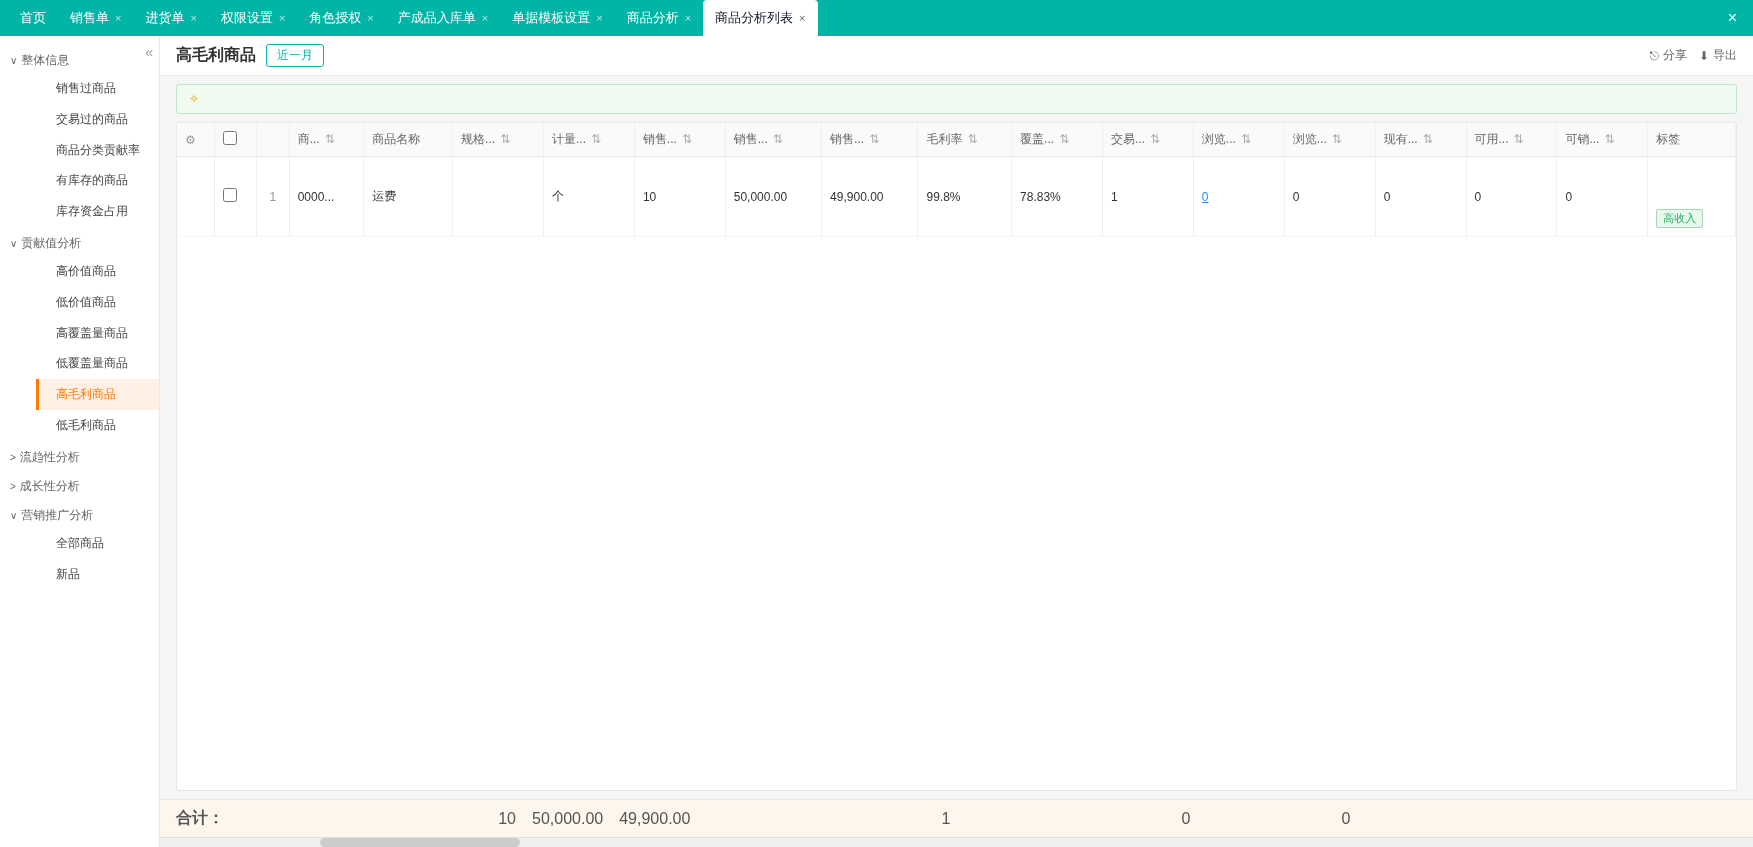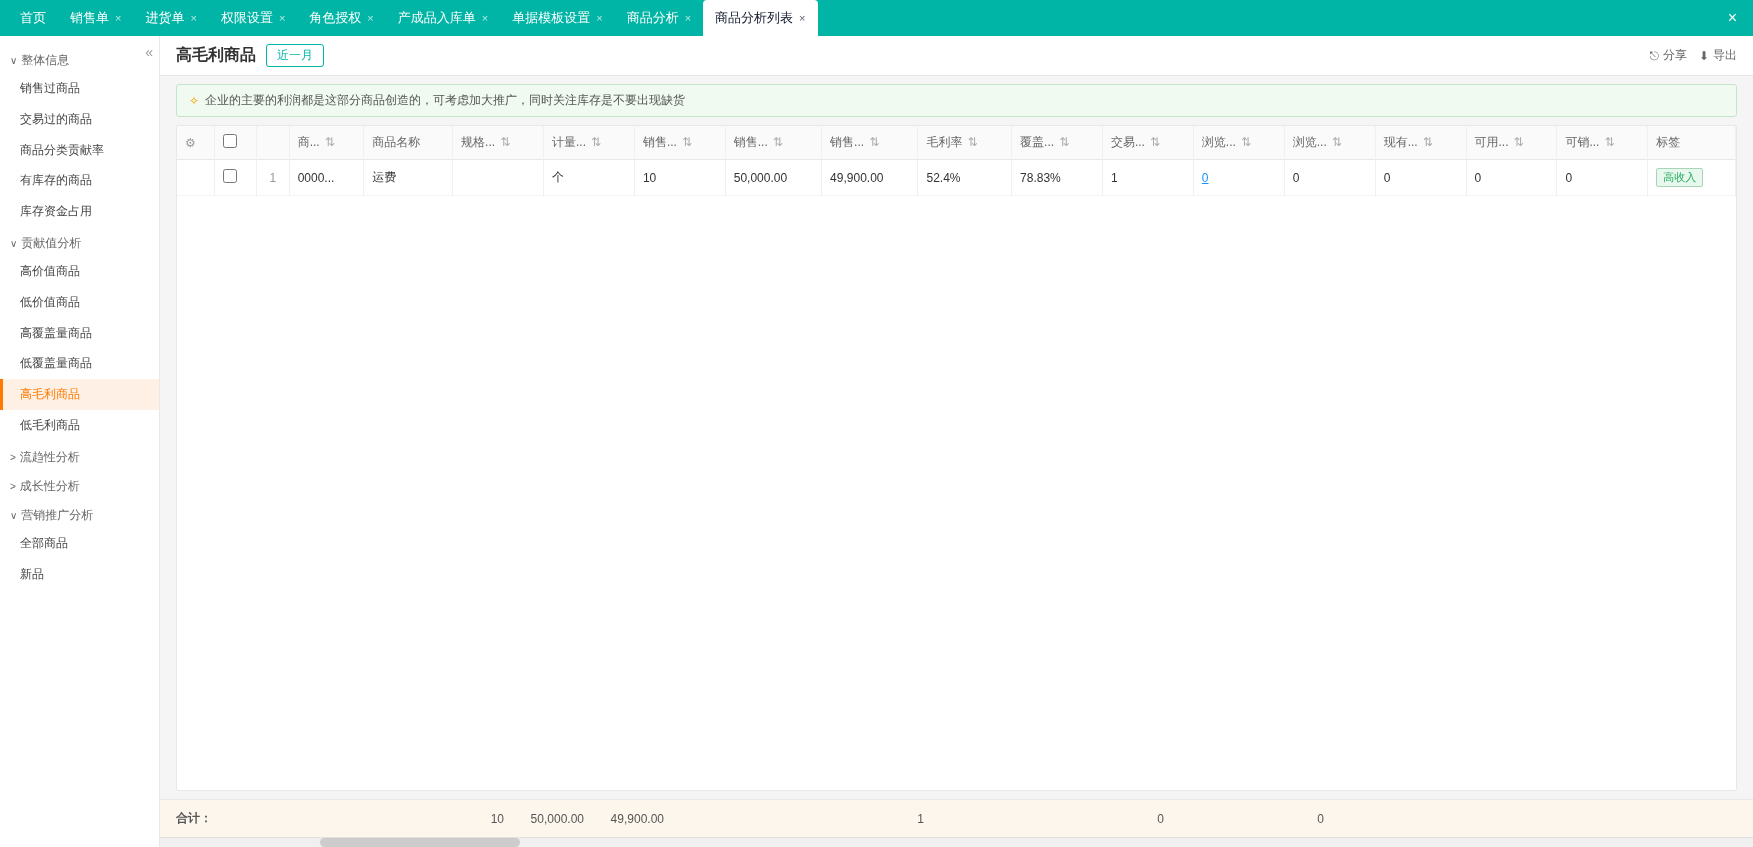--- a/index.html
+++ b/index.html
@@ -60,20 +60,21 @@
       color: #666;
       cursor: pointer;
     }
     .sidebar-group-title .arrow { margin-right: 4px; font-size: 10px; }
     .sidebar-item {
       padding: 7px 10px 7px 20px;
       cursor: pointer;
       color: #444;
       font-size: 12px;
       line-height: 1.4;
+      margin-left: 36px;
     }
     .sidebar-item.active {
       background: #fff0e6;
       color: #ff7a00;
       border-left: 3px solid #ff7a00;
       padding-left: 17px;
     }
 
     
     .content-area {
@@ -187,33 +188,34 @@
     tbody td {
       padding: 8px 8px;
       border-right: 1px solid #f0f0f0;
       white-space: nowrap;
     }
     .tag-badge {
       display: inline-block;
       padding: 1px 6px;
       border-radius: 2px;
       font-size: 11px;
+      margin-top: 44px;
     }
     .tag-high-income { background: #e8f8ee; color: #27ae60; border: 1px solid #a8d5b5; }
     .link-style { color: #1890ff; text-decoration: underline; cursor: pointer; }
     .row-num { color: #999; text-align: center; }
 
     
     .footer-total {
       display: flex;
       align-items: center;
       background: #fdf6ec;
       border-top: 1px solid #e8e8e8;
       padding: 8px 16px;
-      font-size: 12px;
+      font-size: 16px;
       color: #555;
       min-height: 38px;
       flex-shrink: 0;
     }
     .footer-total .label { margin-right: 20px; font-weight: bold; }
     .footer-cols { display: flex; gap: 0; flex: 1; }
     .footer-cell {
       padding: 0 8px;
       text-align: right;
       min-width: 80px;
@@ -308,21 +310,20 @@
         </div>
         <div class="action-btn">
           <span>⬇</span>
           <span>导出</span>
         </div>
       </div>
     </div>
 
     <div class="info-bar">
       <span style="color:#f0a500;">✧</span>
-      <span>企业的主要的利润都是这部分商品创造的，可考虑加大推广，同时关注库存是不要出现缺货</span>
     </div>
 
     <div class="table-wrapper">
       <table>
         <thead>
           <tr id="table-header-row">
 
           <th><span style="cursor:pointer;color:#999;">⚙</span></th>
               <th><input type="checkbox" class="cb" style=""></th>
               <th></th>
@@ -350,21 +351,21 @@
               <td></td>
               <td><input type="checkbox" class="cb" style=""></td>
               <td class="row-num">1</td>
               <td>0000...</td>
               <td>运费</td>
               <td></td>
               <td>个</td>
               <td>10</td>
               <td>50,000.00</td>
               <td>49,900.00</td>
-              <td>52.4%</td>
+              <td>99.8%</td>
               <td>78.83%</td>
               <td>1</td>
               <td><span class="link-style">0</span></td>
               <td>0</td>
               <td>0</td>
               <td>0</td>
               <td>0</td>
               <td><span class="tag-badge tag-high-income">高收入</span></td>
             </tr>
           </tbody>

